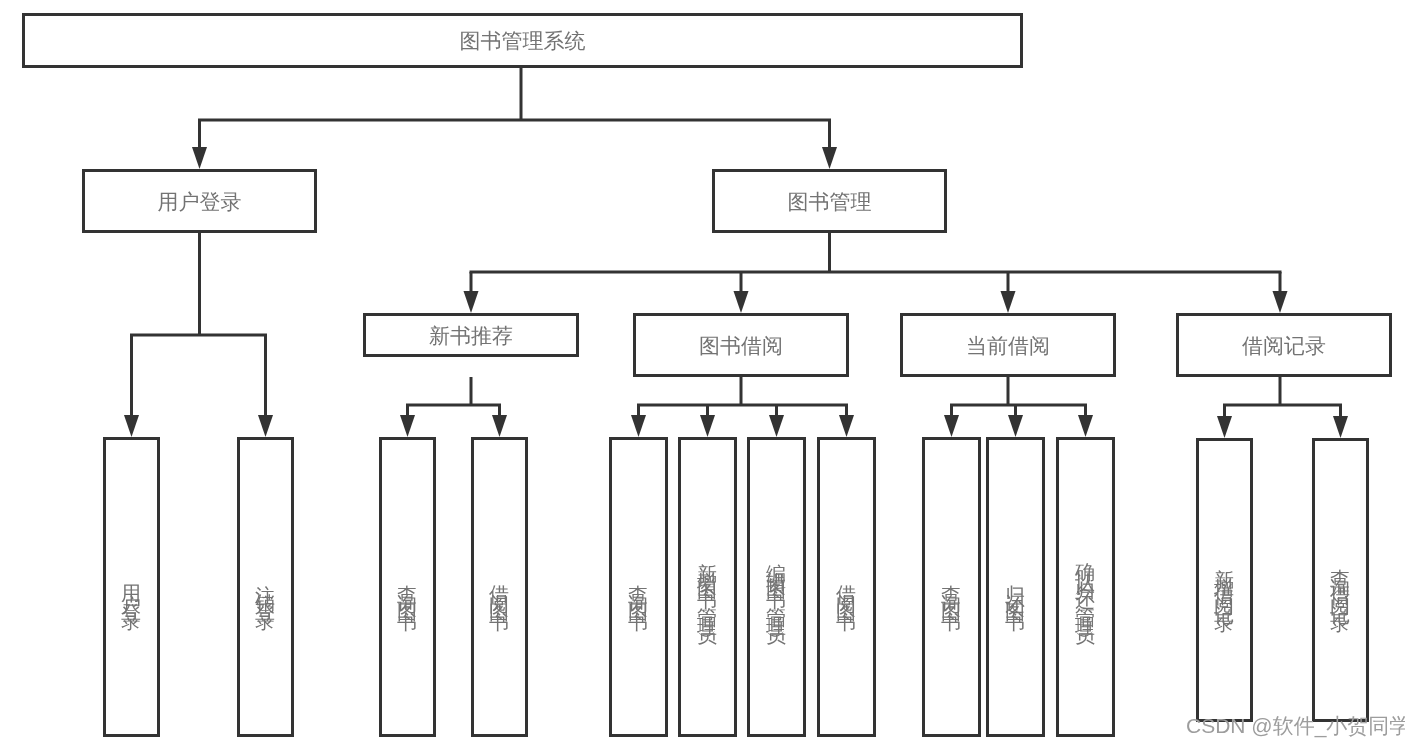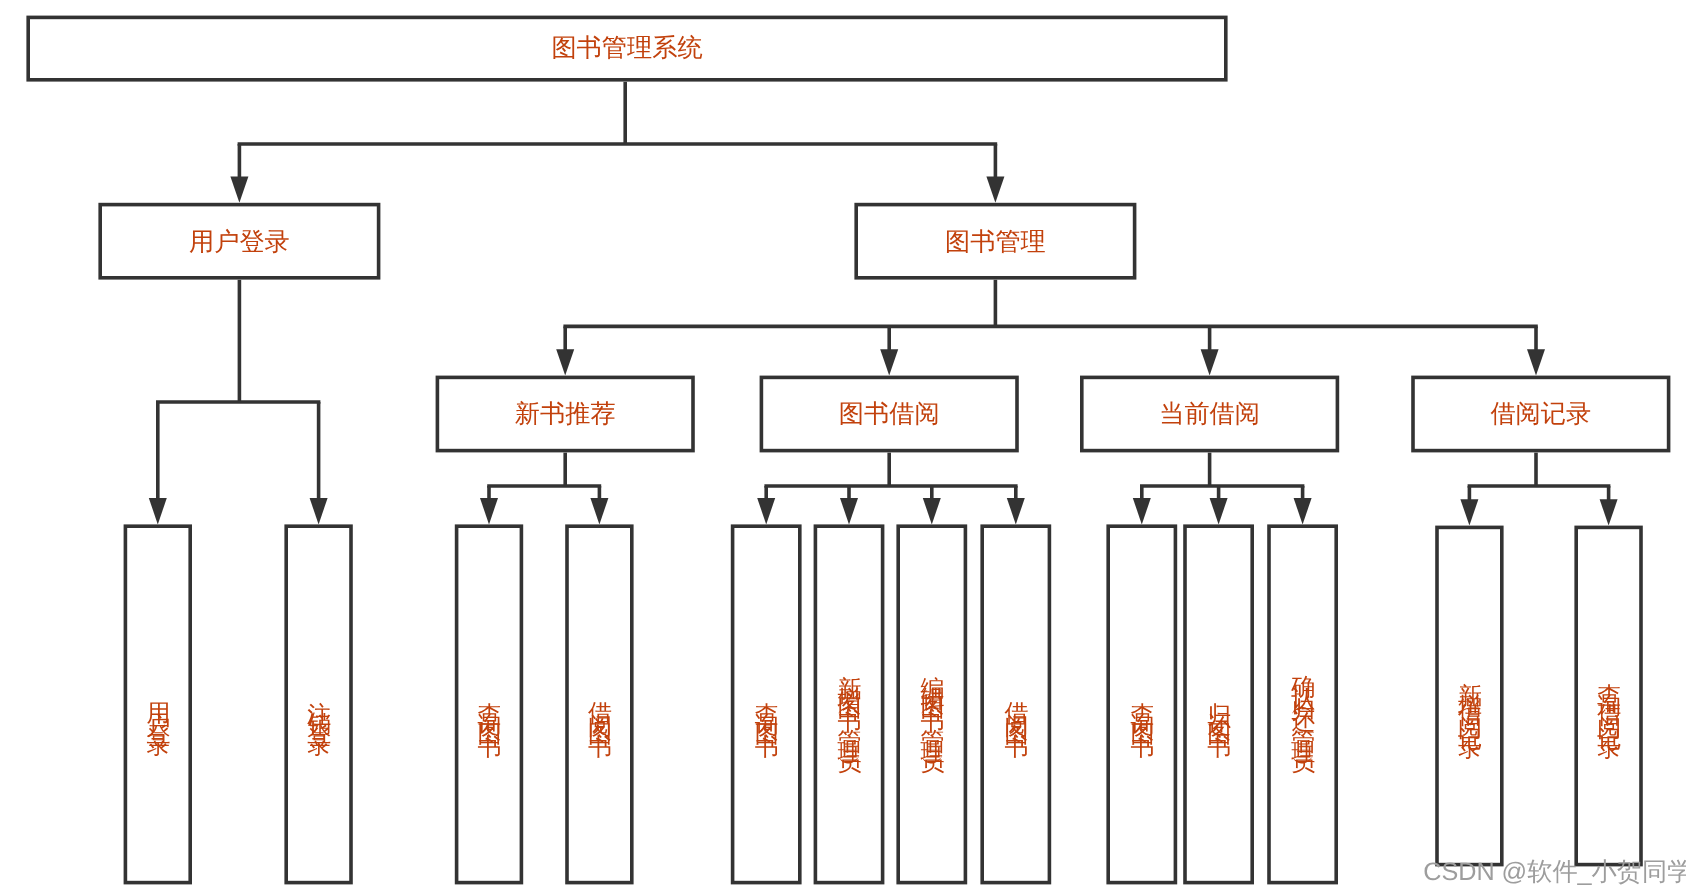--- a/index.html
+++ b/index.html
@@ -19,21 +19,21 @@
     position: absolute;
     left: 0;
     top: 0;
     z-index: 1;
   }
   .node {
     position: absolute;
     box-sizing: border-box;
     border: 3px solid #333333;
     background: #ffffff;
-    color: #c2410c;
+    color: #737373;
     display: flex;
     align-items: center;
     justify-content: center;
     z-index: 2;
     font-size: 21px;
     line-height: 1;
     white-space: nowrap;
   }
   .node.v {
     writing-mode: vertical-lr;
@@ -131,21 +131,21 @@
       <line x1="1340.5" y1="405" x2="1340.5" y2="417"></line>
       <polygon points="1333,416 1348,416 1340.5,438" fill="#333333" stroke="none"></polygon>
     </g>
   </svg>
 
   <div class="node" style="left:22px; top:13px; width:1001px; height:55px">图书管理系统</div>
 
   <div class="node" style="left:82px; top:169px; width:235px; height:64px">用户登录</div>
   <div class="node" style="left:712px; top:169px; width:235px; height:64px">图书管理</div>
 
-  <div class="node" style="left:363px; top:313px; width:216px; height:64px">新书推荐</div>
+  <div class="node" style="left:363px; top:313px; width:216px; height:44px">新书推荐</div>
   <div class="node" style="left:633px; top:313px; width:216px; height:64px">图书借阅</div>
   <div class="node" style="left:900px; top:313px; width:216px; height:64px">当前借阅</div>
   <div class="node" style="left:1176px; top:313px; width:216px; height:64px">借阅记录</div>
 
   <div class="node v" style="left:103px; top:437px; width:57px; height:300px">用户登录</div>
   <div class="node v" style="left:237px; top:437px; width:57px; height:300px">注销登录</div>
 
   <div class="node v" style="left:379px; top:437px; width:57px; height:300px">查询图书</div>
   <div class="node v" style="left:471px; top:437px; width:57px; height:300px">借阅图书</div>
 

